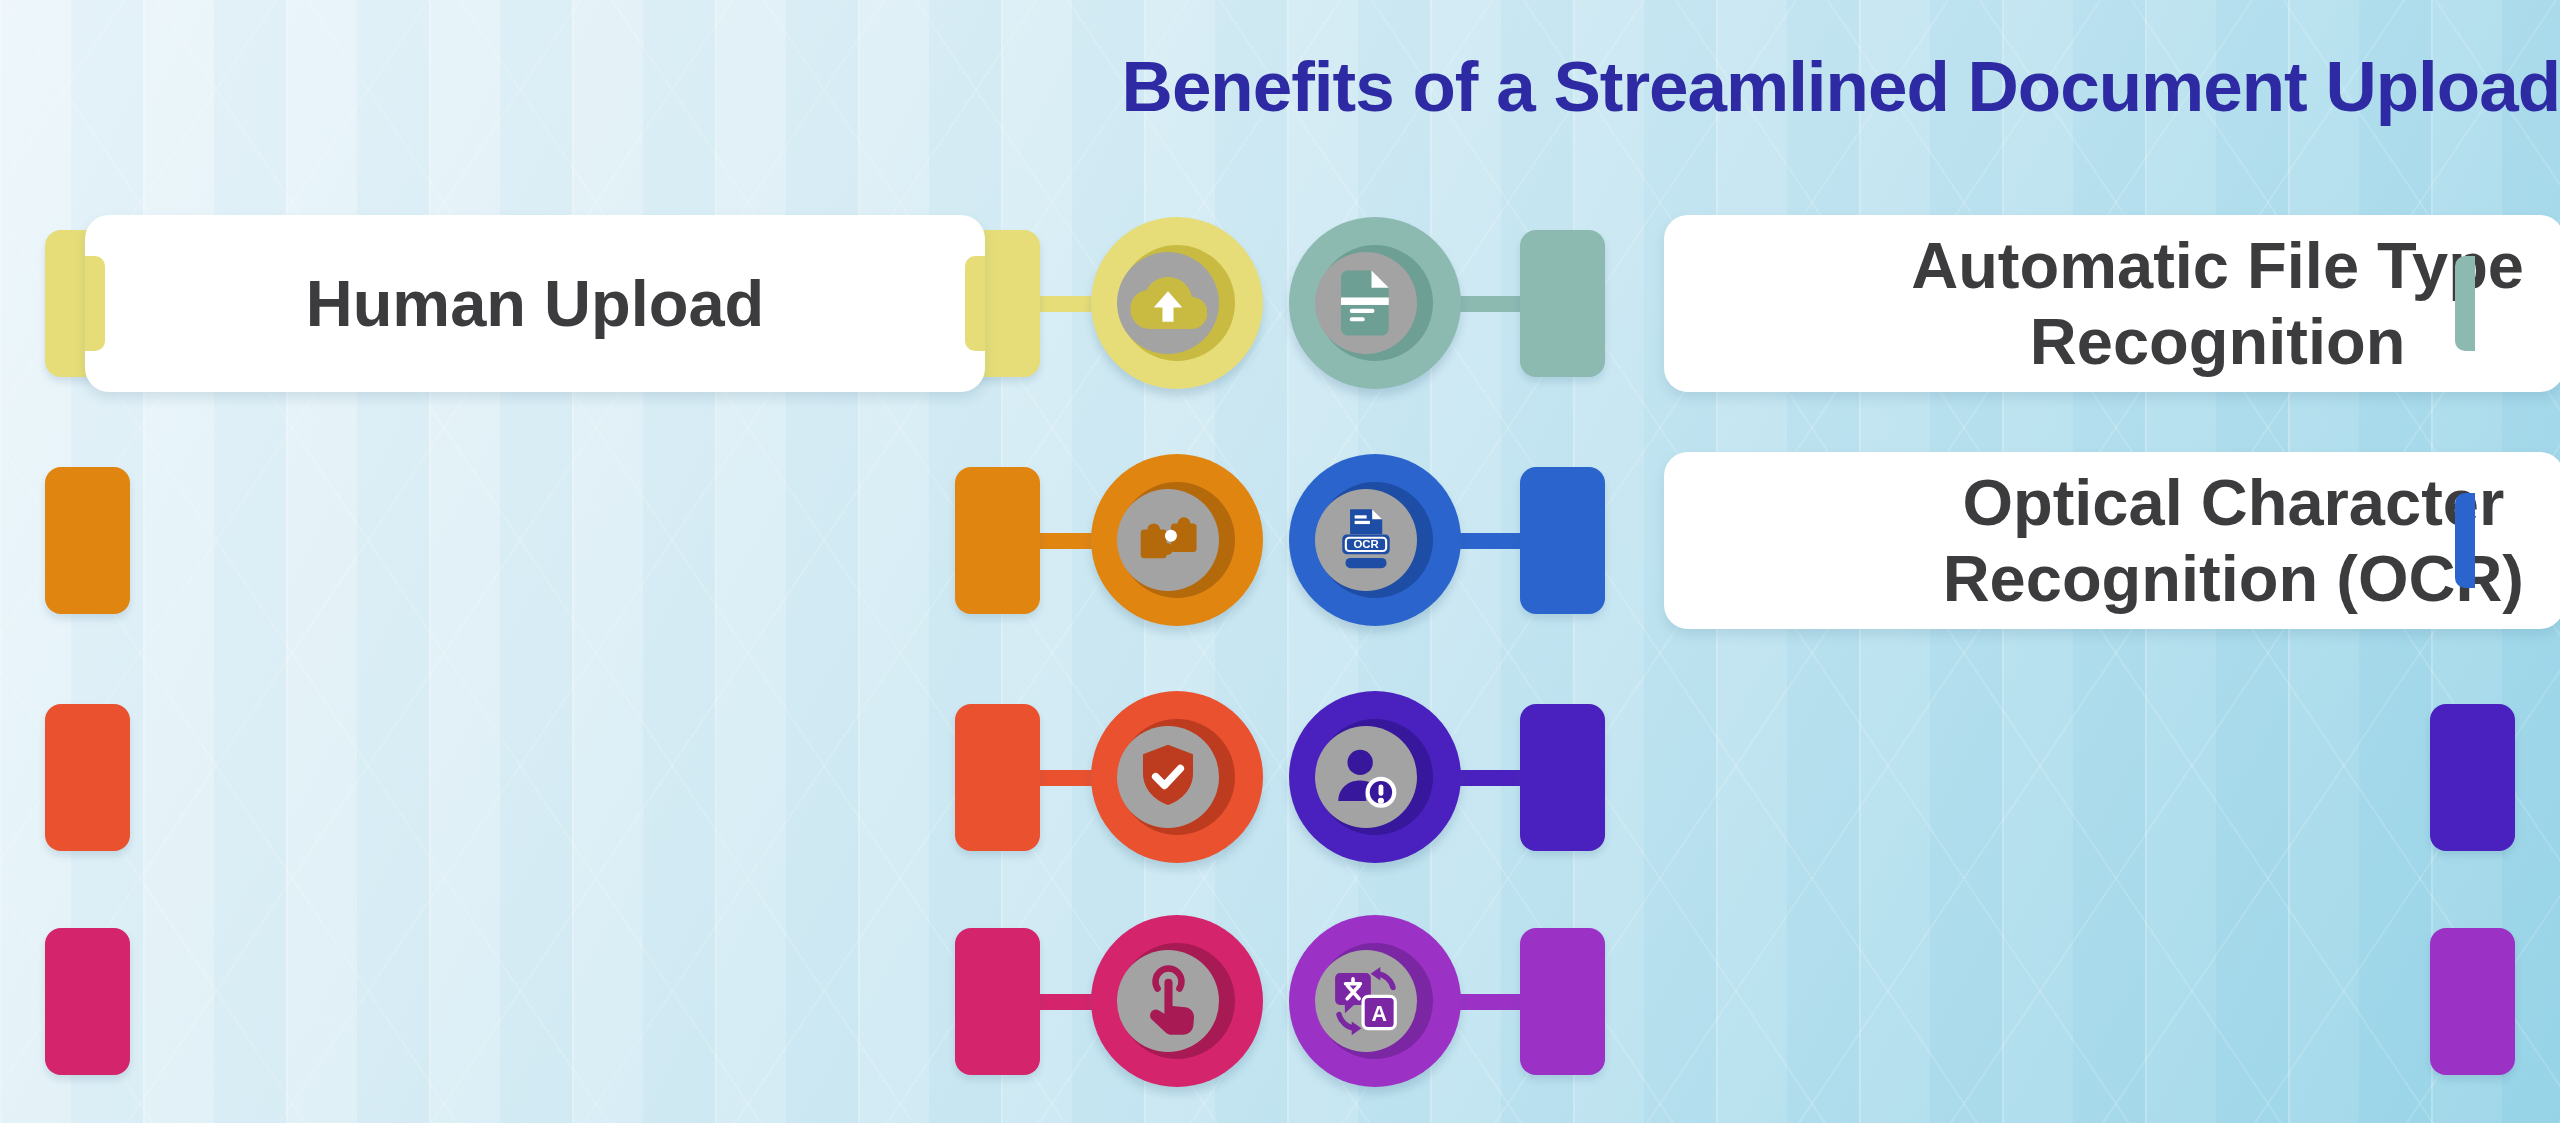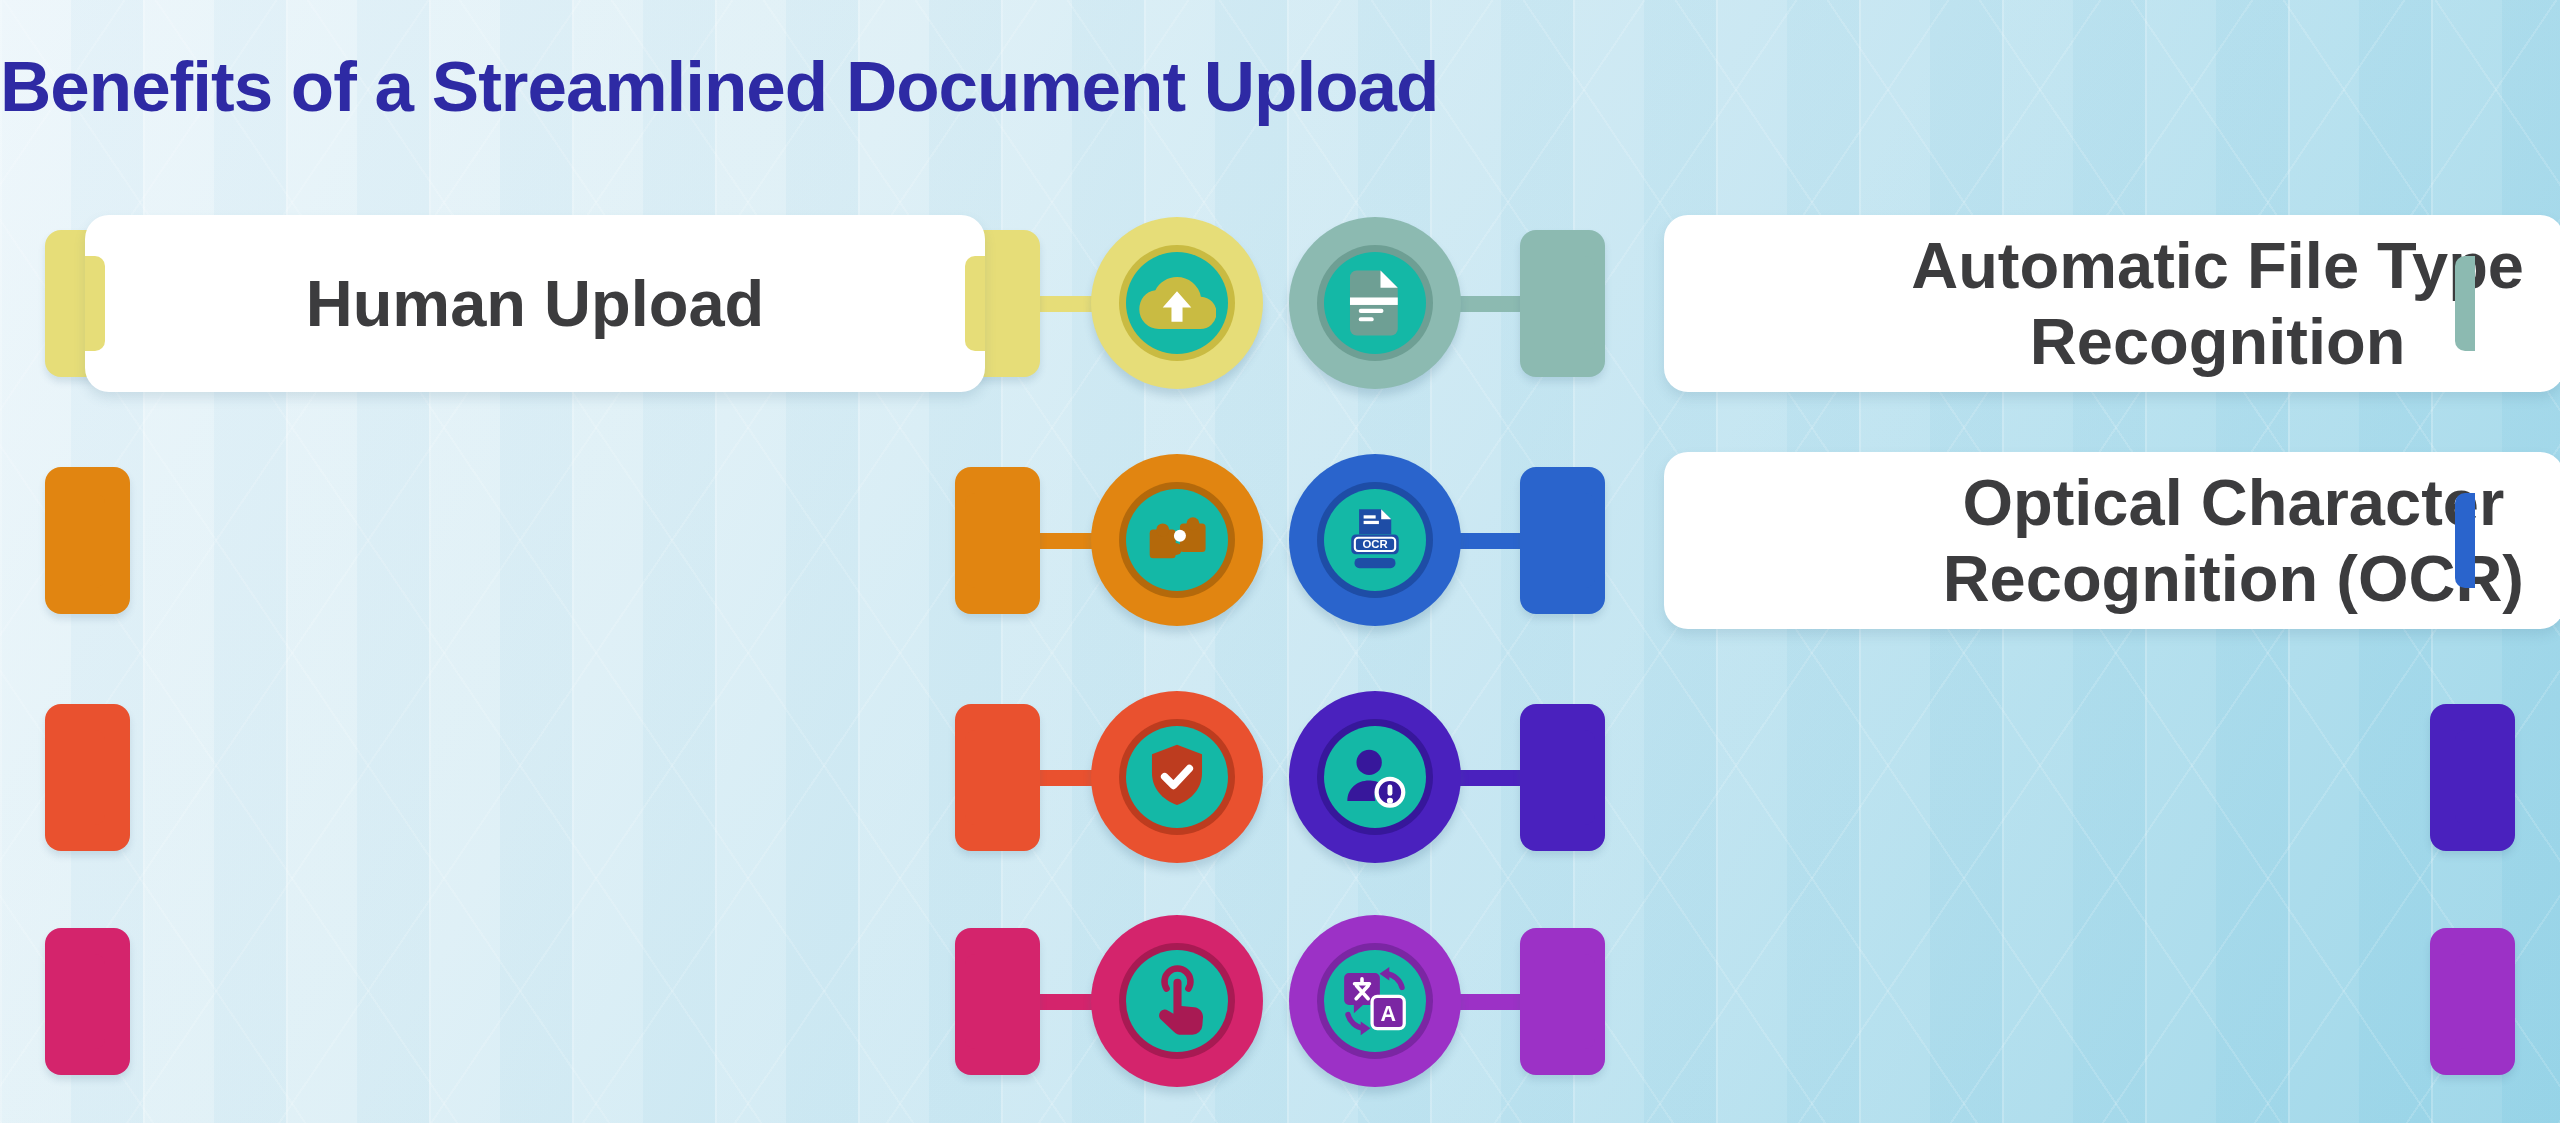--- a/index.html
+++ b/index.html
@@ -10,21 +10,21 @@
     font-family:"Liberation Sans","DejaVu Sans",sans-serif;
     background:
       repeating-linear-gradient(90deg, rgba(255,255,255,.20) 0 2px, rgba(255,255,255,0) 2px 143px),
       repeating-linear-gradient(56deg, rgba(255,255,255,.14) 0 2px, rgba(255,255,255,0) 2px 126px),
       repeating-linear-gradient(-56deg, rgba(255,255,255,.14) 0 2px, rgba(255,255,255,0) 2px 126px),
       repeating-linear-gradient(90deg, rgba(255,255,255,.06) 0 71px, rgba(110,185,215,.06) 71px 143px),
       linear-gradient(118deg,#EDF6FB 0%,#DDEFF6 30%,#C3E5F1 62%,#99D5E8 100%);
   }
   .title{
     position:absolute;top:46px;left:0;width:100%;
-    text-align:left;font-size:71px;font-weight:bold;letter-spacing:-1px;
+    text-align:right;font-size:71px;font-weight:bold;letter-spacing:-1px;
     color:#2E2AA4;
   }
   .row{position:absolute;left:0;width:2560px;height:177px;}
   .piece{position:absolute;}
   .clamp{top:15px;height:147px;width:85px;border-radius:16px;background:var(--c);z-index:1;
          box-shadow:0 5px 7px rgba(60,105,135,.16);}
   .notch{top:41px;height:95px;width:20px;background:var(--c);z-index:3;}
   .notch.inward{border-radius:0 10px 10px 0;}
   .notch.outward{border-radius:10px 0 0 10px;}
   .box{
@@ -35,21 +35,21 @@
   .label{
     font-size:65px;font-weight:bold;color:#3C3C3E;line-height:1.16;
     text-align:center;white-space:pre-line;padding:0 40px;
   }
   .connector{top:81px;height:16px;width:78px;background:var(--c);z-index:0;}
   .disc{
     top:2px;width:172px;height:172px;border-radius:50%;background:var(--c);z-index:2;
     box-shadow:0 7px 9px rgba(60,105,135,.20);
   }
   .disc .ring{position:absolute;left:28px;top:28px;width:116px;height:116px;border-radius:50%;background:var(--d);}
-  .disc .inner{position:absolute;left:35px;top:35px;width:102px;height:102px;border-radius:50%;background:#14b8a6;
+  .disc .inner{position:absolute;left:26px;top:35px;width:102px;height:102px;border-radius:50%;background:#a3a3a3;
                display:flex;align-items:center;justify-content:center;}
   .disc svg{width:78px;height:78px;color:var(--d);display:block;}
   
   .clamp.l-out{left:45px;}   .notch.l-out{left:85px;}
   .box.l{left:85px;}         .notch.l-in{left:965px;}
   .clamp.l-in{left:955px;}   .connector.l{left:1028px;}
   .disc.l{left:1091px;}
   
   .disc.r{left:1289px;}      .connector.r{left:1454px;}
   .clamp.r-in{left:1520px;}  .notch.r-in{left:1575px;}

